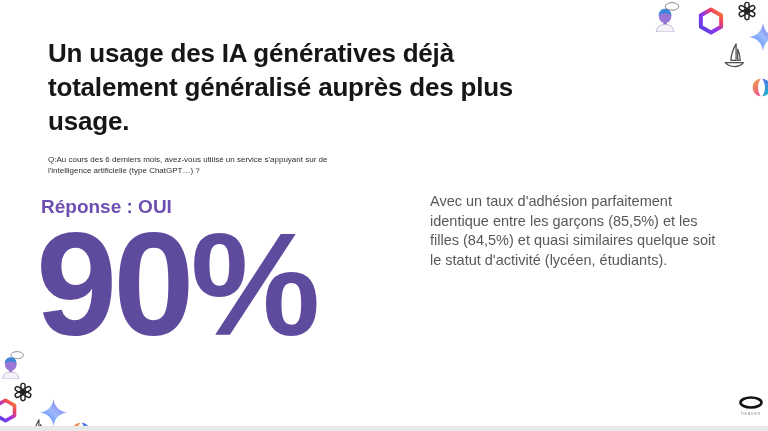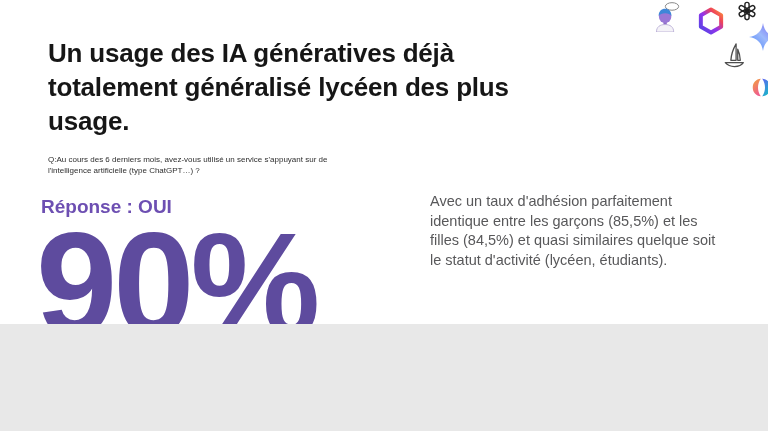--- a/index.html
+++ b/index.html
@@ -1,17 +1,17 @@
 <!DOCTYPE html>
 <html><head>
 <meta charset="utf-8">
 <style>
   html,body { margin:0; padding:0; background:#e8e8e8; }
   .slide {
-    position:relative; width:768px; height:324px; margin:0 auto;
+    position:relative; width:768px; height:426px; margin:0 auto;
     background:#ffffff; overflow:hidden;
     font-family:"Liberation Sans", sans-serif;
   }
   .title {
     position:absolute; left:48px; top:36px;
     font-size:26px; line-height:34px; font-weight:bold;
     color:#161616; letter-spacing:-0.2px;
   }
   .title-line { display:block; white-space:nowrap; }
   .question {
@@ -81,21 +81,21 @@
       <stop offset="0" stop-color="#6163f2"></stop>
       <stop offset="1" stop-color="#18b8c8"></stop>
     </linearGradient>
   </defs>
 </svg>
 
 <div class="slide">
 
   <h1 class="title" style="margin:0">
     <span class="title-line">Un usage des IA génératives déjà</span>
-    <span class="title-line">totalement généralisé lycéen des plus</span>
+    <span class="title-line">totalement généralisé auprès des plus</span>
     <span class="title-line">usage.</span>
   </h1>
 
   <div class="question">Q:Au cours des 6 derniers mois, avez-vous utilisé un service s'appuyant sur de l'intelligence artificielle (type ChatGPT…) ?</div>
 
   <div class="answer">Réponse : OUI</div>
 
   <div class="stat">90%</div>
 
   <div class="description">Avec un taux d'adhésion parfaitement identique entre les garçons (85,5%) et les filles (84,5%) et quasi similaires quelque soit le statut d'activité (lycéen, étudiants).</div>

